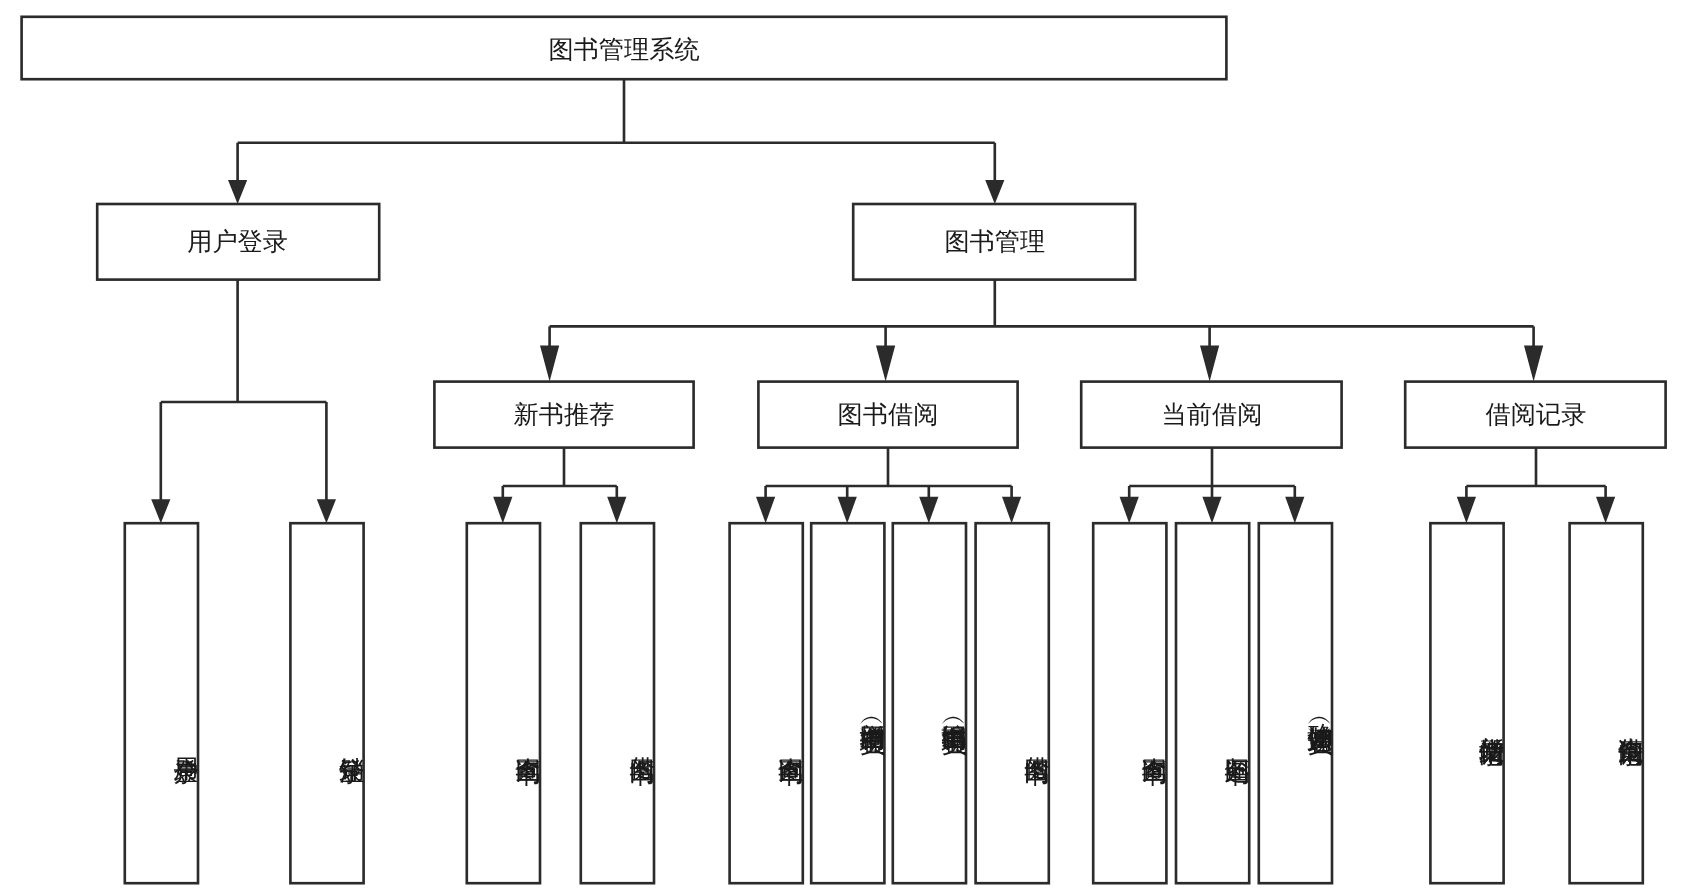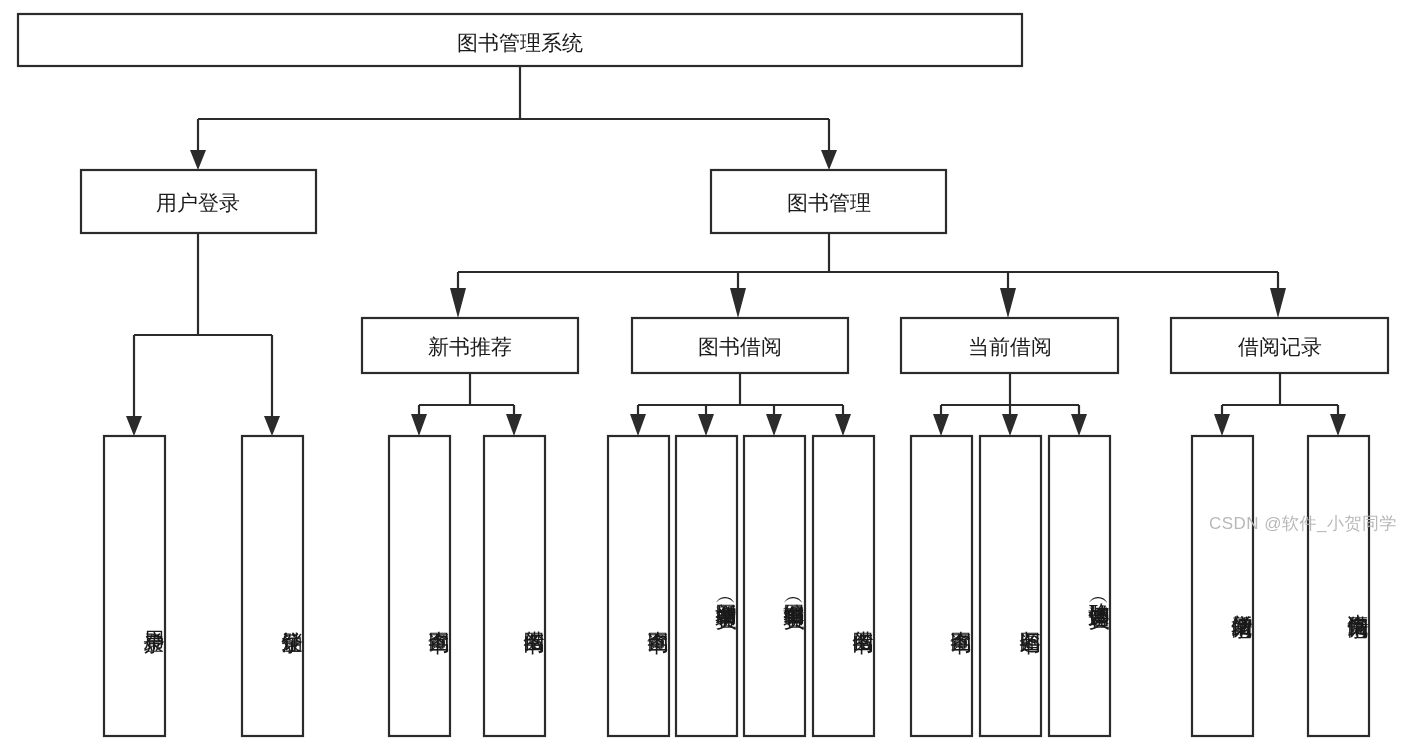--- a/index.html
+++ b/index.html
@@ -201,14 +201,13 @@
   <div class="node-label-v" style="left:911px; top:496px; width:61px; height:240px;">查询图书</div>
 
   <div class="node-label-v" style="left:980px; top:496px; width:61px; height:240px;">归还图书</div>
 
   <div class="node-label-v" style="left:1049px; top:444px; width:61px; height:292px;">确认归还（管理员）</div>
 
   <div class="node-label-v" style="left:1192px; top:464px; width:61px; height:272px;">新增借阅记录</div>
 
   <div class="node-label-v" style="left:1308px; top:464px; width:61px; height:272px;">查询借阅记录</div>
 
-  <div class="watermark">CSDN @软件_小贺同学</div>
 </div>
 
 </body></html>

